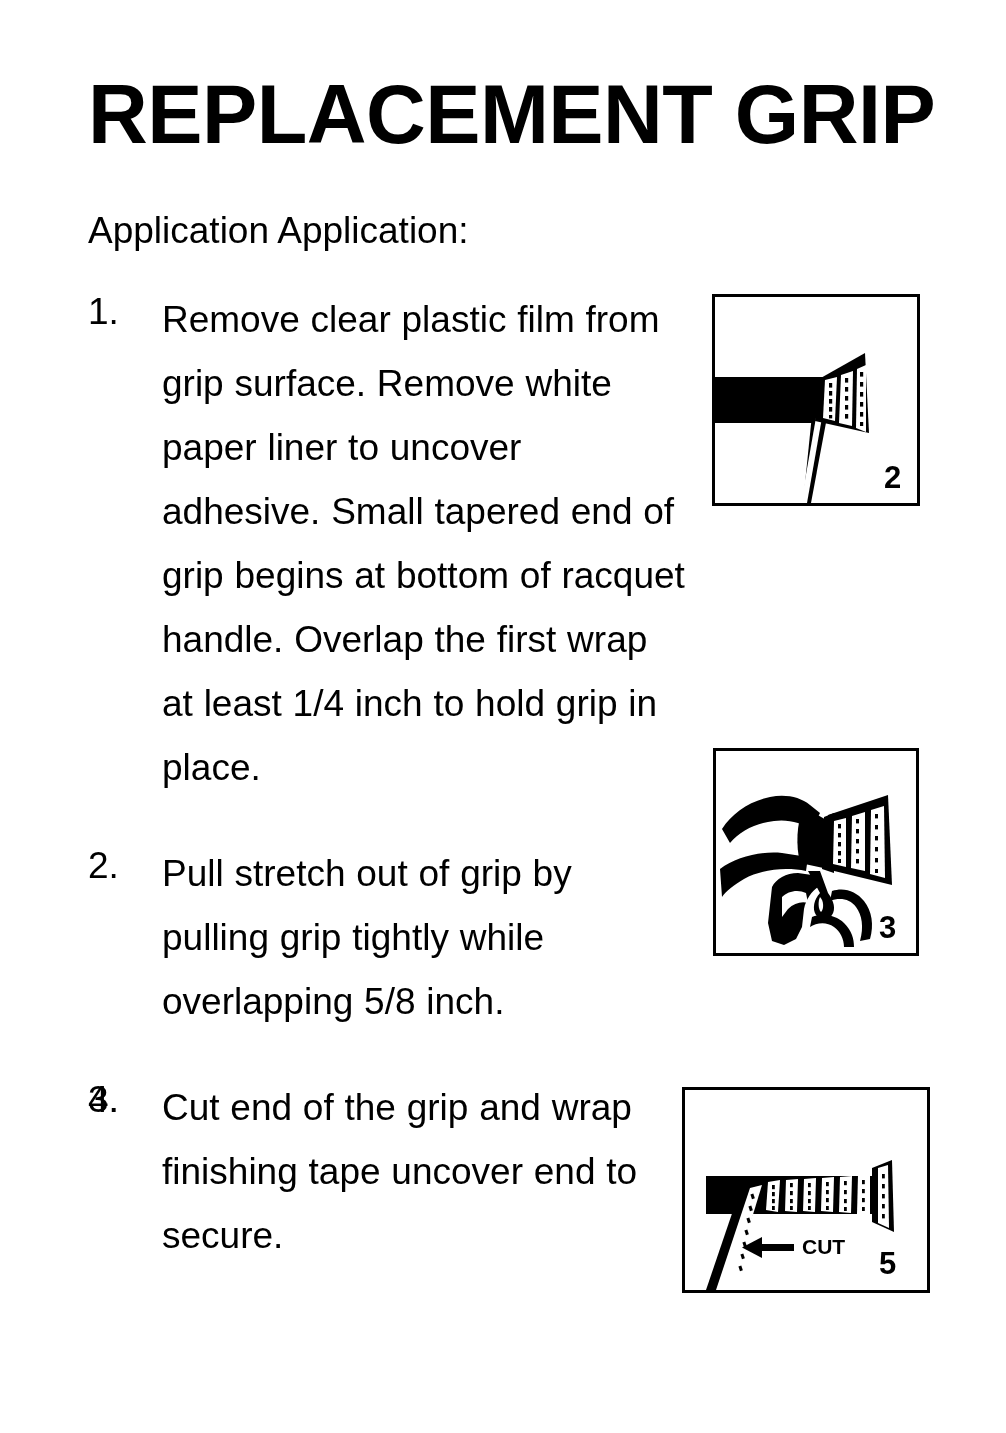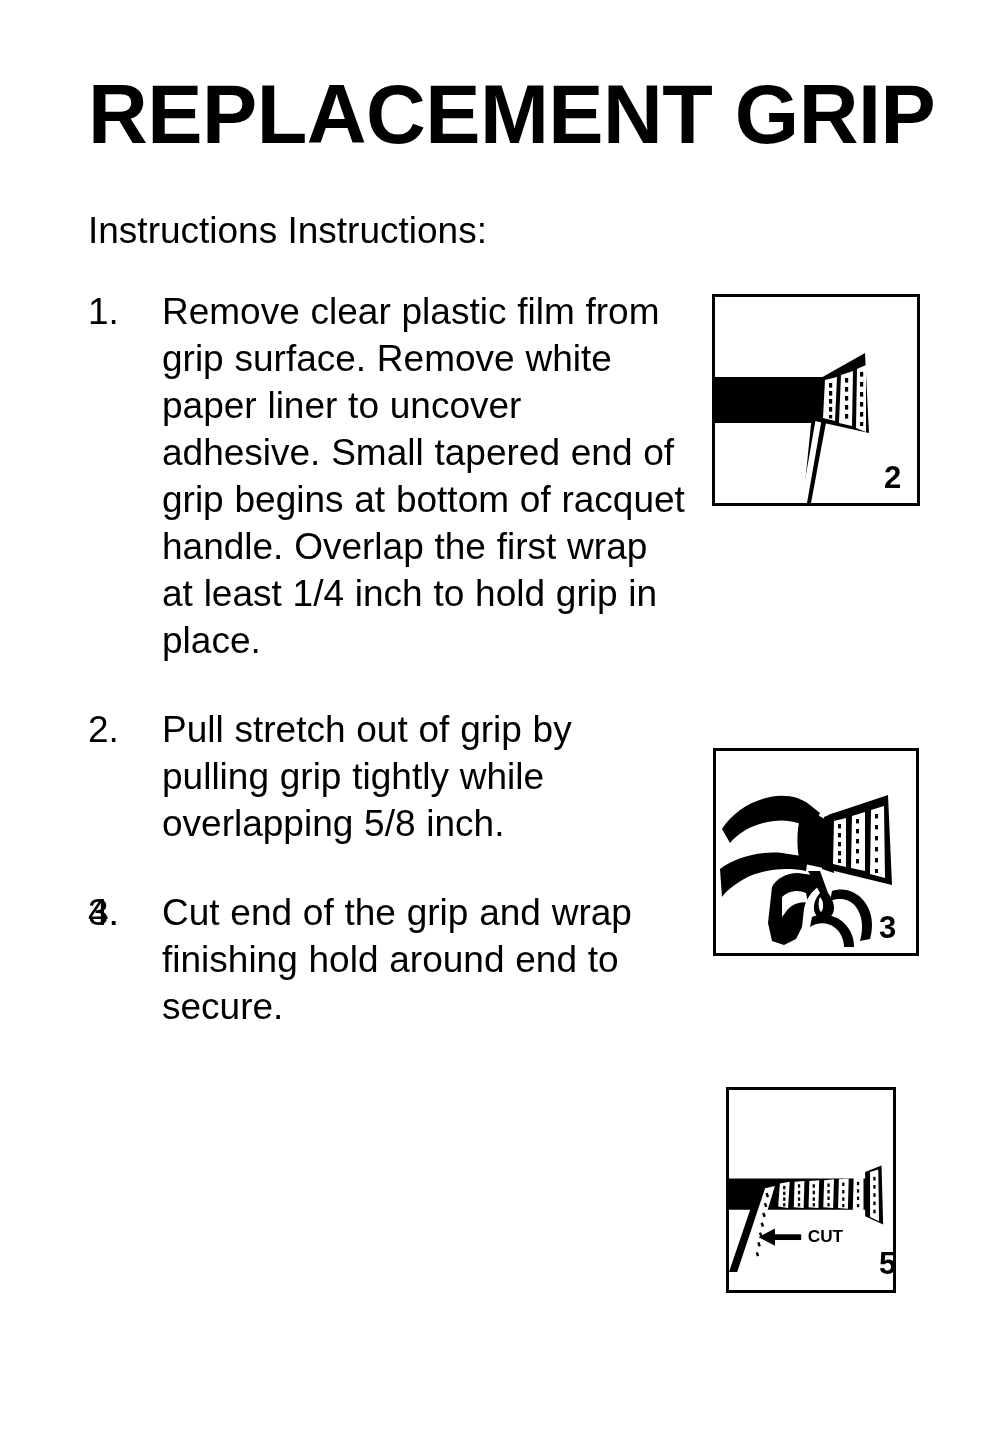--- a/index.html
+++ b/index.html
@@ -61,76 +61,76 @@
     position: absolute;
     left: 0;
     top: 0;
     font-size: 37px;
     line-height: 47px;
     font-weight: normal;
   }
   .instr-text {
     display: block;
     font-size: 37px;
-    line-height: 47px;
+    line-height: 64px;
     font-weight: normal;
     word-spacing: 0.5px;
   }
 
   
   .figure-box {
     position: absolute;
     border: 3px solid #000000;
     background: #ffffff;
     box-sizing: border-box;
     overflow: hidden;
   }
   #figure-1 { left: 712px; top: 294px;  width: 208px; height: 212px; }
   #figure-2 { left: 713px; top: 748px;  width: 206px; height: 208px; }
-  #figure-3 { left: 726px; top: 1087px; width: 170px; height: 206px; }
+  #figure-3 { left: 682px; top: 1087px; width: 248px; height: 206px; }
 
   .figure-box svg { display: block; width: 100%; height: 100%; }
 
   .fig-number {
     position: absolute;
     font-weight: bold;
     font-size: 31px;
     line-height: 31px;
     color: #000000;
   }
   #fig-num-1 { left: 884px; top: 462px; }
   #fig-num-2 { left: 879px; top: 912px; }
   #fig-num-3 { left: 879px; top: 1248px; }
 </style>
 </head>
 <body>
 
 <div class="page-title">REPLACEMENT GRIP</div>
 
-<div class="intro-line">Instructions Instructions:</div>
+<div class="intro-line">Application Application:</div>
 
 <div class="instructions">
 
   <div class="instr-item">
     <span class="instr-num">1.</span>
     <span class="instr-text">Remove clear plastic film from grip surface.  Remove white paper liner to uncover adhesive. Small tapered end of grip begins at bottom of racquet handle.  Overlap the first wrap at least 1/4 inch to hold grip in place.</span>
   </div>
 
   <div class="instr-item">
     <span class="instr-num">2.</span>
     <span class="instr-text">Pull stretch out of grip by pulling grip tightly while overlapping 5/8 inch.</span>
   </div>
 
   <div class="instr-item">
     <span class="instr-num">3.</span>
   </div>
 
   <div class="instr-item">
     <span class="instr-num">4.</span>
-    <span class="instr-text">Cut end of the grip and wrap finishing hold around end to secure.</span>
+    <span class="instr-text">Cut end of the grip and wrap finishing tape uncover end to secure.</span>
   </div>
 
 </div>
 
 <div class="figure-box" id="figure-1">
   <svg viewBox="0 0 202 206" xmlns="http://www.w3.org/2000/svg">
 
     <path d="M0 80 L108 80 L104 126 L0 126 Z" fill="#000"></path>
 
     <path d="M100 88 L118 88 L96 206 L88 206 Z" fill="#000"></path>

